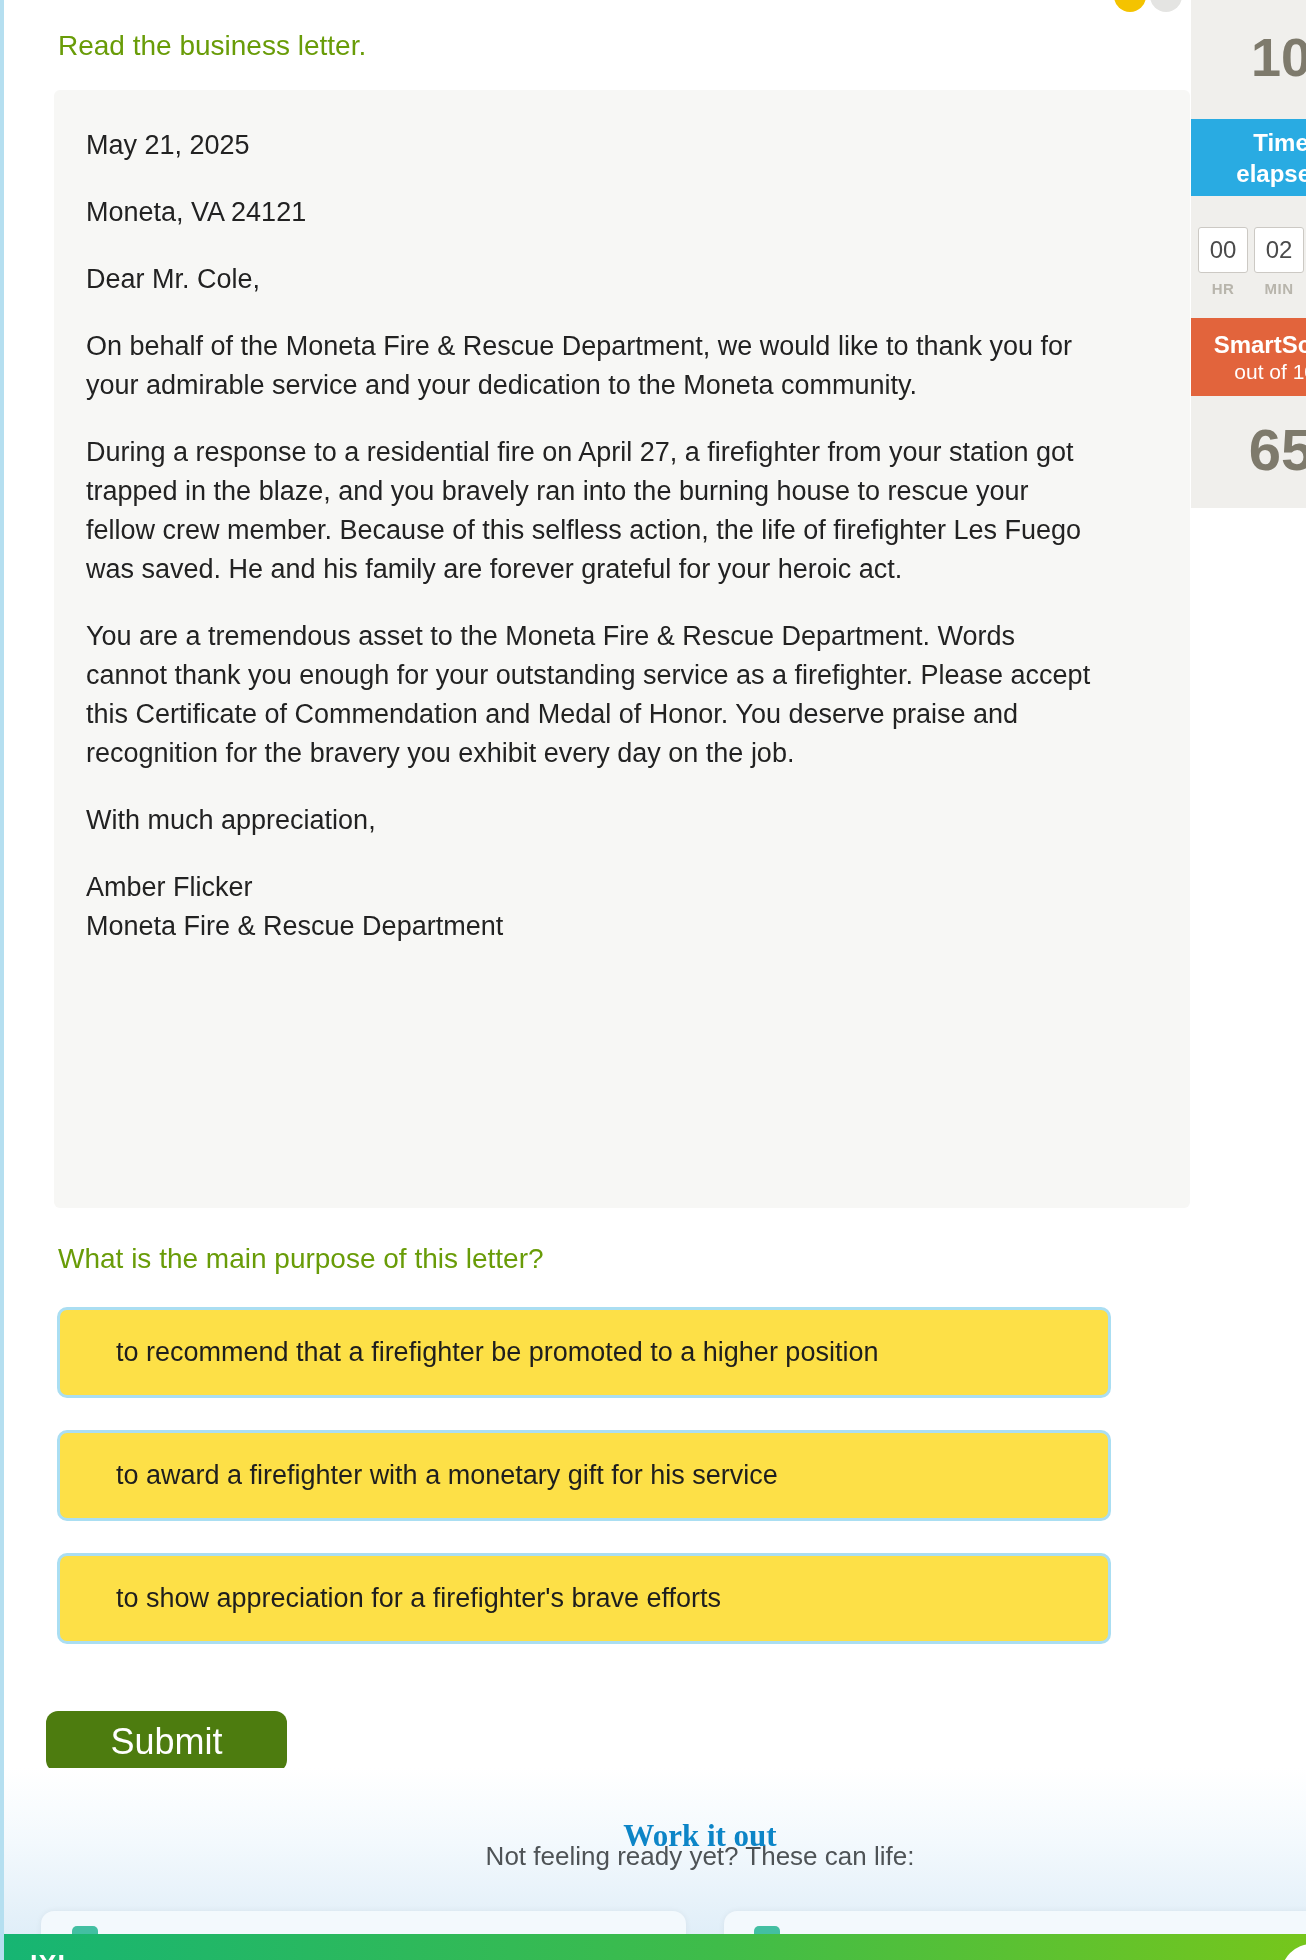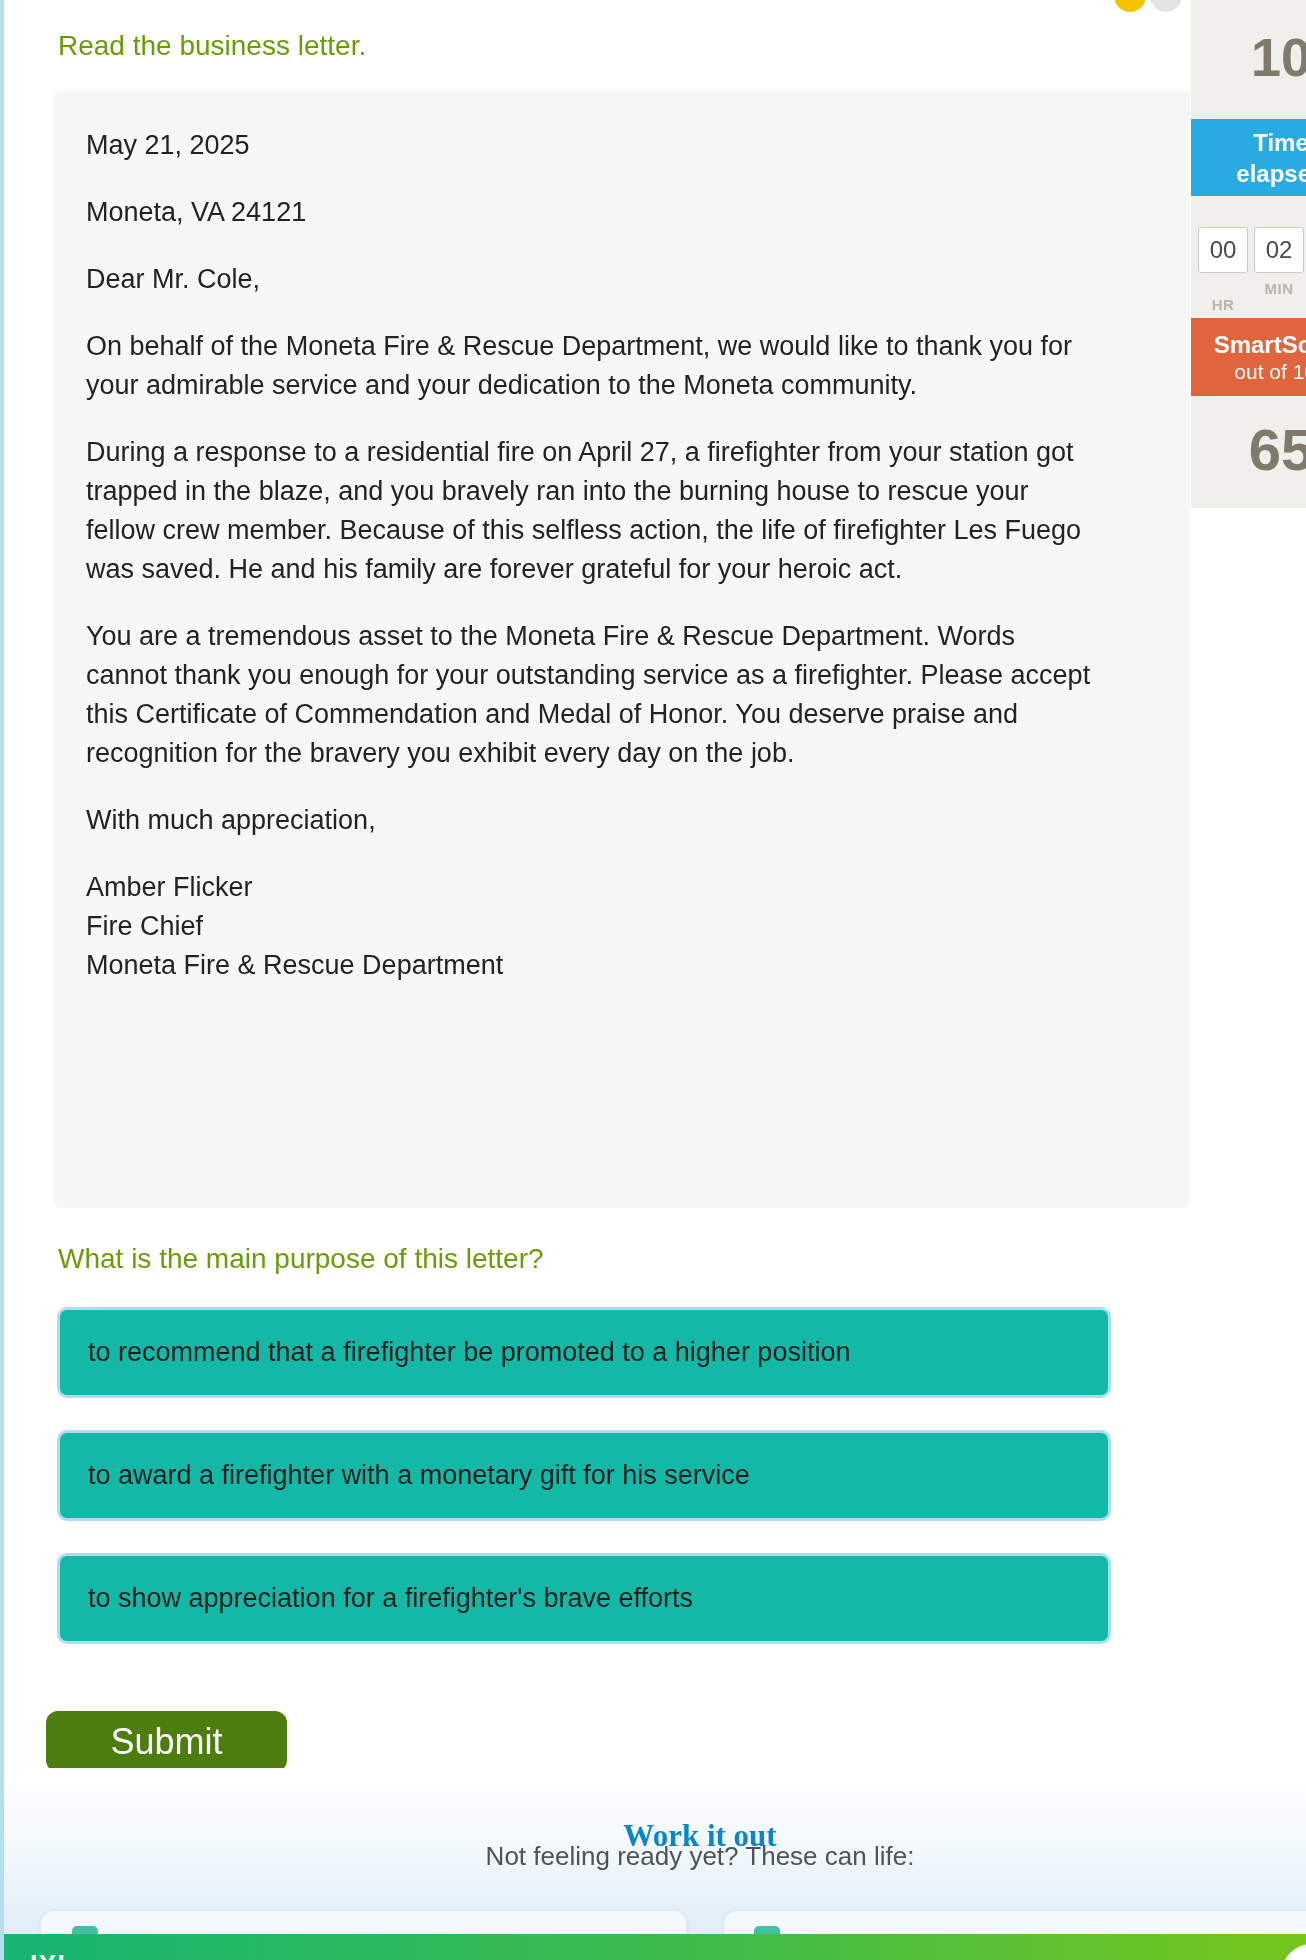--- a/index.html
+++ b/index.html
@@ -21,22 +21,22 @@
 
   
   .letter-card{position:absolute;left:54px;top:90px;width:1136px;height:1118px;
                background:#f7f7f5;border-radius:6px;box-sizing:border-box;
                padding:36px 32px;overflow:hidden;}
   .letter-card .blk{font-size:27px;line-height:39px;color:#222222;margin:0 0 28px 0;max-width:1010px;}
   .letter-card .blk span{display:block;}
 
   
   .option{position:absolute;left:57px;width:1054px;height:91px;box-sizing:border-box;
-          background:#14b8a6;border:3px solid #aadef2;border-radius:10px;
-          display:flex;align-items:center;padding-left:28px;
+          background:#fde047;border:3px solid #aadef2;border-radius:10px;
+          display:flex;align-items:center;padding-left:56px;
           font-size:27px;color:#1e1e1e;cursor:pointer;}
   .option.o1{top:1307px;}
   .option.o2{top:1430px;}
   .option.o3{top:1553px;}
 
   
   .submit{position:absolute;left:46px;top:1711px;width:241px;height:61px;
           background:#4d7c0f;border-radius:12px;display:flex;align-items:center;justify-content:center;
           color:#ffffff;font-size:36px;cursor:pointer;}
 
@@ -72,21 +72,21 @@
   .sb-blue{position:absolute;left:0;top:119px;width:100%;height:77px;box-sizing:border-box;
            background:#29abe2;display:flex;align-items:center;justify-content:center;text-align:center;
            padding:0 24px;color:#ffffff;font-weight:bold;font-size:24px;line-height:31px;}
   .timer-box{position:absolute;top:227px;width:50px;height:46px;box-sizing:border-box;background:#ffffff;
              border:1px solid #ccc9c4;border-radius:3px;display:flex;align-items:center;justify-content:center;
              font-size:24px;color:#4a4a4a;}
   .timer-box.hr{left:7px;}
   .timer-box.min{left:63px;}
   .timer-label{position:absolute;top:280px;width:50px;text-align:center;
                font-size:15px;font-weight:bold;color:#b8b5ac;letter-spacing:0.5px;}
-  .timer-label.hr{left:7px;margin-top:16px;}
+  .timer-label.hr{left:7px;}
   .timer-label.min{left:63px;}
   .sb-orange{position:absolute;left:0;top:318px;width:100%;height:78px;box-sizing:border-box;
              background:#e2643c;display:flex;flex-direction:column;align-items:center;justify-content:center;
              padding:0 17px;color:#ffffff;text-align:center;}
   .sb-orange .t{font-weight:bold;font-size:24px;line-height:28px;white-space:nowrap;}
   .sb-orange .s{font-size:21px;line-height:25px;white-space:nowrap;}
 </style>
 </head>
 <body>
 
@@ -102,21 +102,20 @@
     <p class="blk">
       <span>Moneta, VA 24121</span>
     </p>
     <p class="blk">Dear Mr. Cole,</p>
     <p class="blk">On behalf of the Moneta Fire &amp; Rescue Department, we would like to thank you for your admirable service and your dedication to the Moneta community.</p>
     <p class="blk">During a response to a residential fire on April 27, a firefighter from your station got trapped in the blaze, and you bravely ran into the burning house to rescue your fellow crew member. Because of this selfless action, the life of firefighter Les Fuego was saved. He and his family are forever grateful for your heroic act.</p>
     <p class="blk">You are a tremendous asset to the Moneta Fire &amp; Rescue Department. Words cannot thank you enough for your outstanding service as a firefighter. Please accept this Certificate of Commendation and Medal of Honor. You deserve praise and recognition for the bravery you exhibit every day on the job.</p>
     <p class="blk">With much appreciation,</p>
     <p class="blk">
       <span>Amber Flicker</span>
-      <span>Fire Chief</span>
       <span>Moneta Fire &amp; Rescue Department</span>
     </p>
   </div>
 
   <div class="question">What is the main purpose of this letter?</div>
 
   <div class="option o1">to recommend that a firefighter be promoted to a higher position</div>
   <div class="option o2">to award a firefighter with a monetary gift for his service</div>
   <div class="option o3">to show appreciation for a firefighter's brave efforts</div>
 

